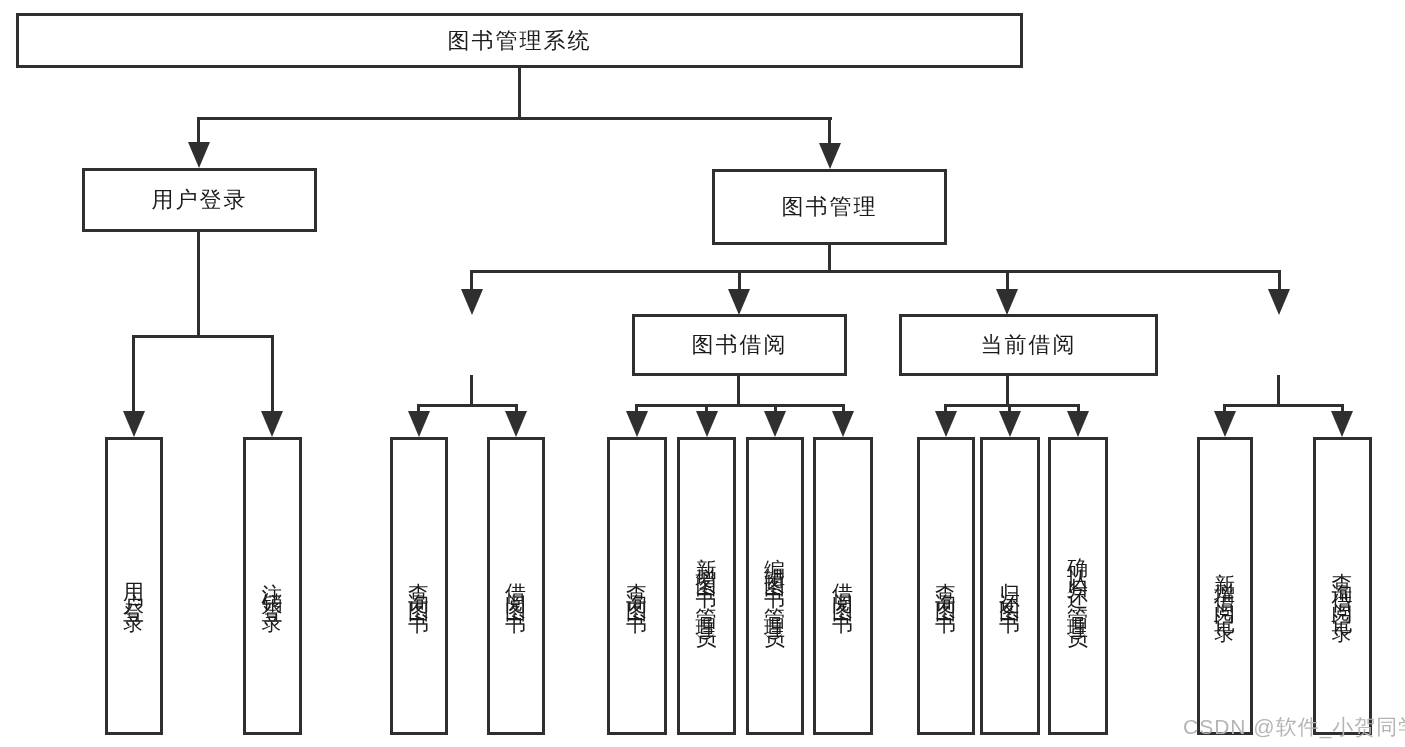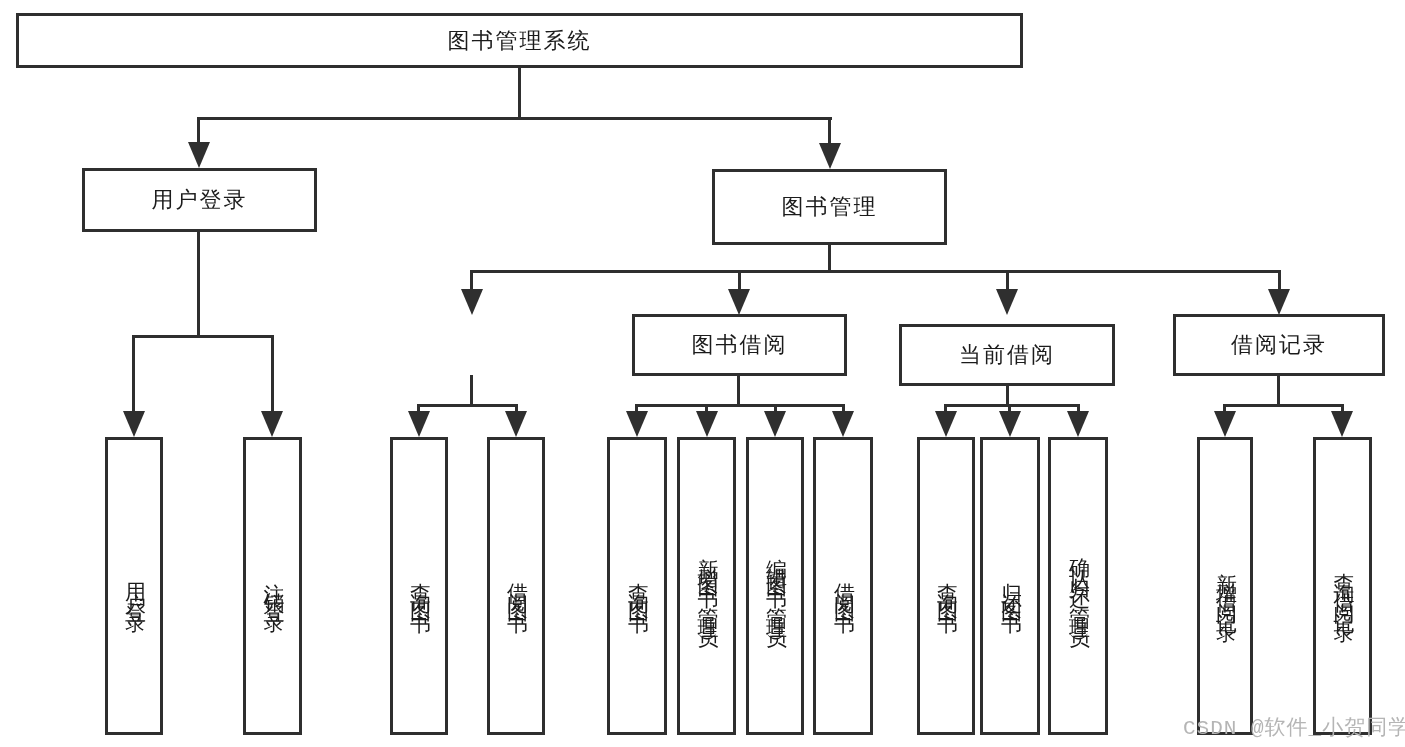--- a/index.html
+++ b/index.html
@@ -9,21 +9,21 @@
     --background:#ffffff;
     --watermark:#b5b5b5;
   }
   *{box-sizing:border-box;margin:0;padding:0;}
   html,body{background:var(--background);}
   .stage{
     position:relative;
     width:1405px;height:747px;
     background:var(--background);
     overflow:hidden;
-    font-family:Liberation Mono, monospace;
+    font-family:Liberation Sans, sans-serif;
     color:var(--text);
   }
   .box{
     position:absolute;
     border:3px solid var(--box-border);
     background:#ffffff;
     display:flex;align-items:center;justify-content:center;
     z-index:2;
   }
   .hbox{
@@ -126,25 +126,22 @@
   <div class="box hbox" style="left:82px;top:168px;width:235px;height:64px">
     <span>用户登录</span>
   </div>
   <div class="box hbox" style="left:712px;top:169px;width:235px;height:76px">
     <span>图书管理</span>
   </div>
 
   <div class="box hbox" style="left:632px;top:314px;width:215px;height:62px">
     <span>图书借阅</span>
   </div>
-  <div class="box hbox" style="left:899px;top:324px;width:216px;height:62px">
+  <div class="box hbox" style="left:899px;top:314px;width:259px;height:62px">
     <span>当前借阅</span>
-  </div>
-  <div class="box hbox" style="left:1173px;top:314px;width:212px;height:62px">
-    <span>借阅记录</span>
   </div>
 
   <div class="box vbox" style="left:105px;width:58px">
     <span class="vtext">用户登录</span>
   </div>
   <div class="box vbox" style="left:243px;width:59px">
     <span class="vtext">注销登录</span>
   </div>
 
   <div class="box vbox" style="left:390px;width:58px">

